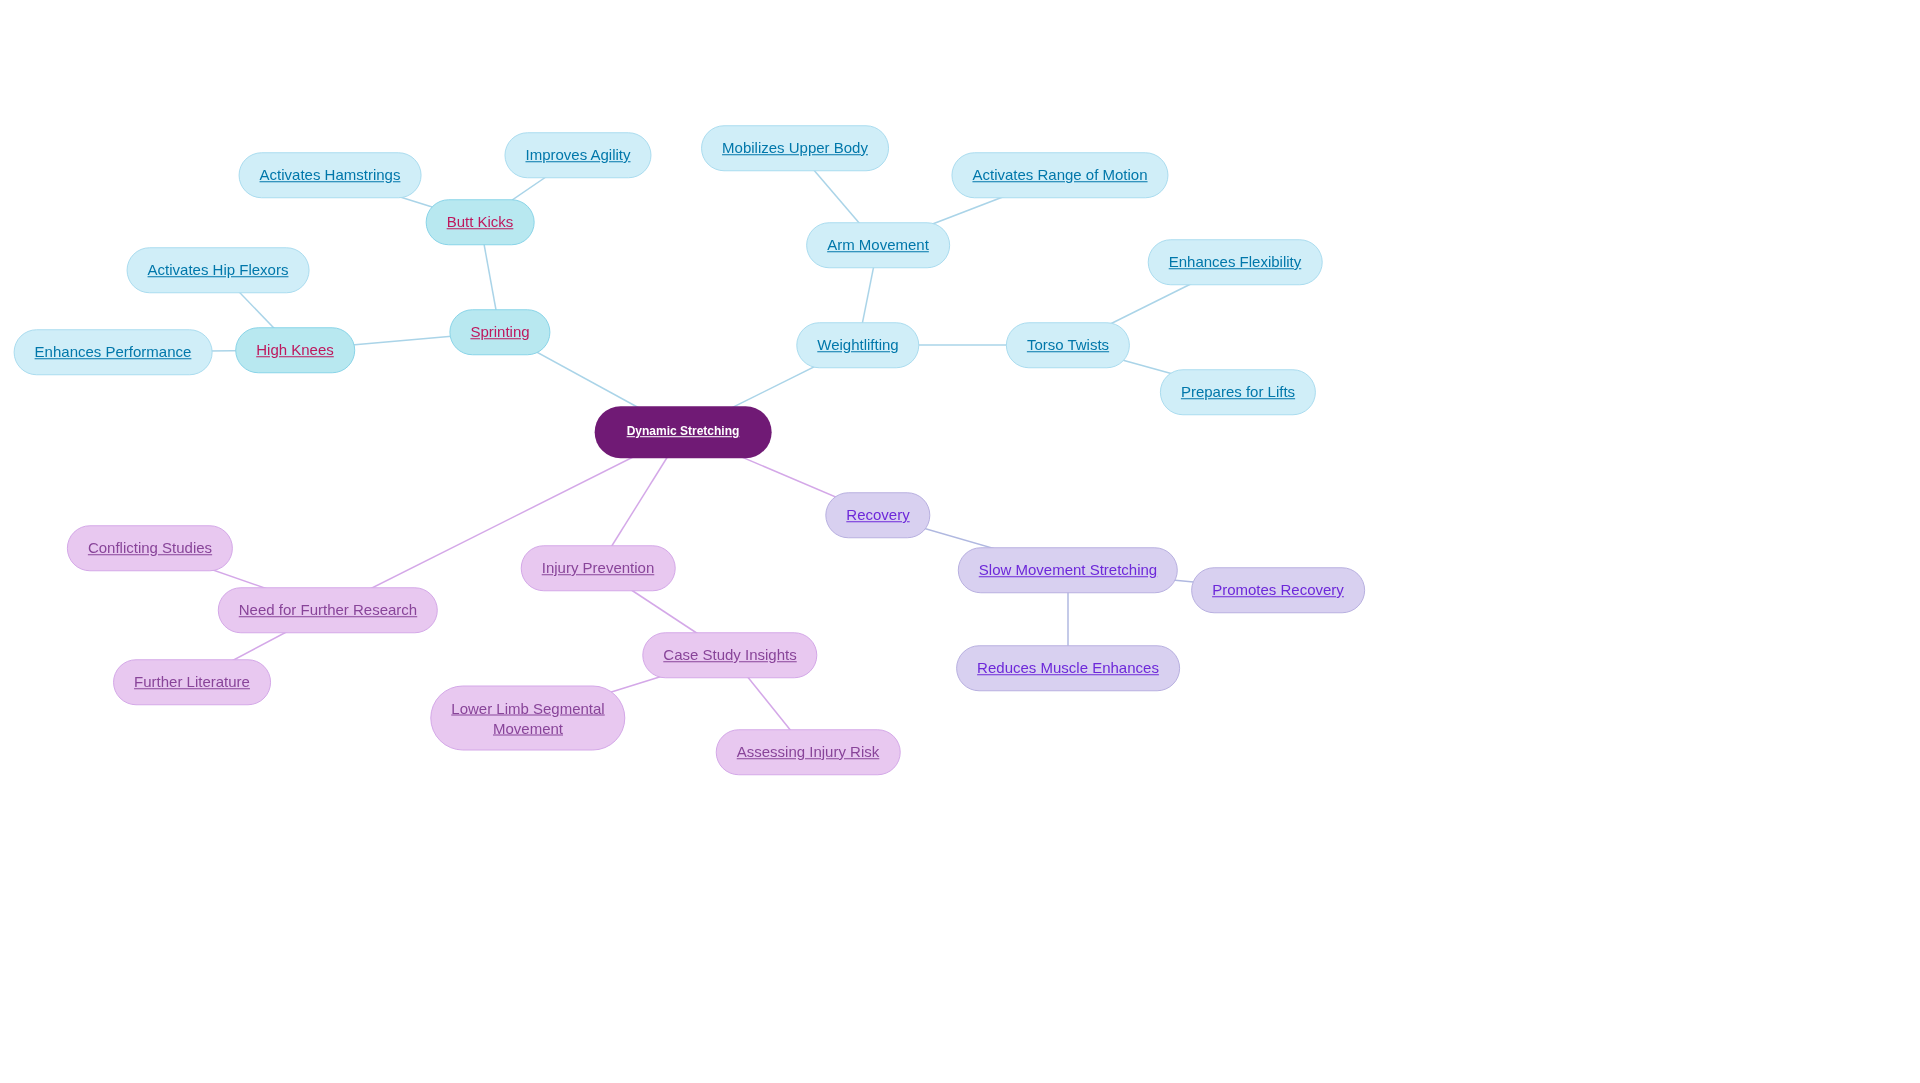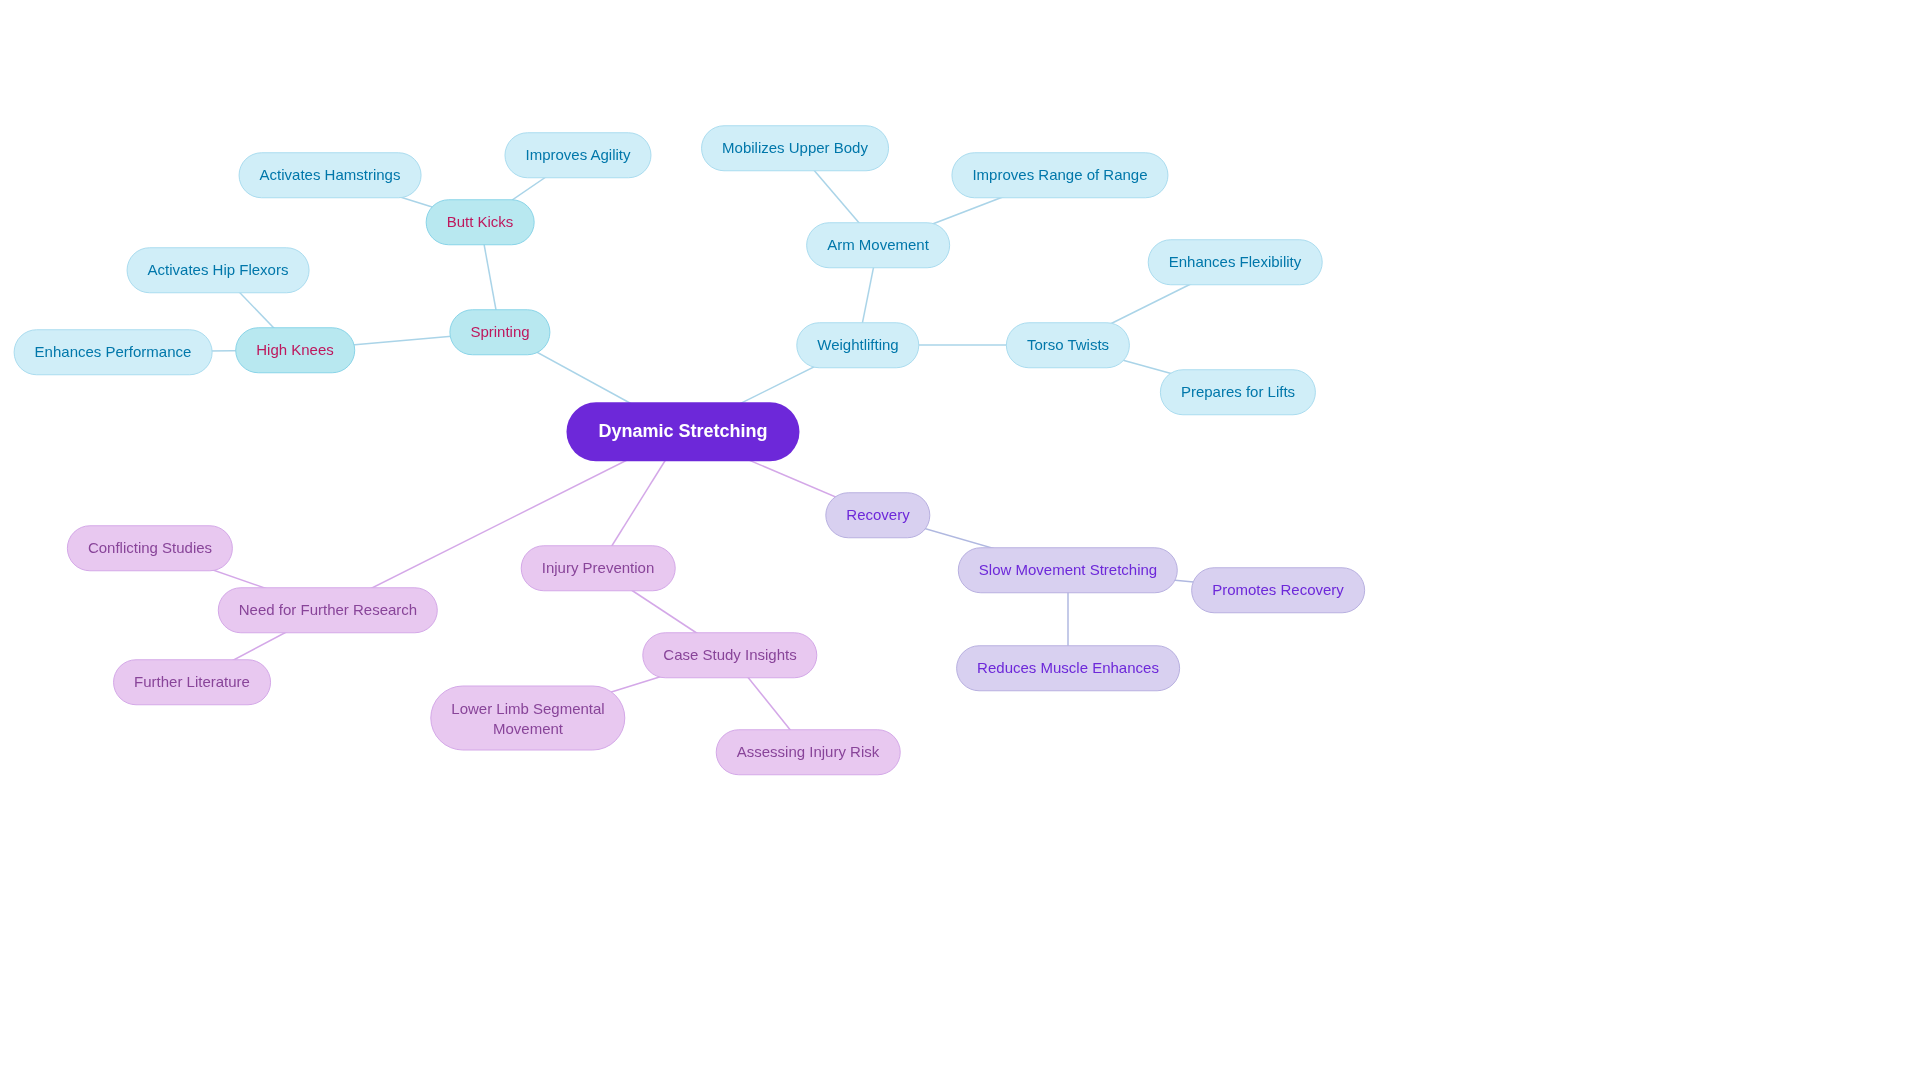--- a/index.html
+++ b/index.html
@@ -30,25 +30,26 @@
       display: flex;
       align-items: center;
       justify-content: center;
       text-align: center;
       cursor: pointer;
       padding: 12px 20px;
       font-size: 15px;
       font-weight: 500;
       line-height: 1.3;
       white-space: pre-wrap;
+      text-decoration: underline;
     }
     .node-center {
-      background: #6d28d9;
+      background: #701a75;
       color: #ffffff;
-      font-size: 18px;
+      font-size: 12px;
       font-weight: 600;
       padding: 18px 32px;
     }
     .node-blue {
       background: #b8e8f0;
       color: #be185d;
       border: 1.5px solid #89d4e8;
     }
     .node-blue-light {
       background: #d0eef8;
@@ -103,21 +104,21 @@
       <div class="node node-blue" style="left: 480px; top: 222px;">Butt Kicks</div>
       <div class="node node-blue" style="left: 295px; top: 350px;">High Knees</div>
       <div class="node node-blue-light" style="left: 578px; top: 155px;">Improves Agility</div>
       <div class="node node-blue-light" style="left: 330px; top: 175px;">Activates Hamstrings</div>
       <div class="node node-blue-light" style="left: 218px; top: 270px;">Activates Hip Flexors</div>
       <div class="node node-blue-light" style="left: 113px; top: 352px;">Enhances Performance</div>
       <div class="node node-blue-light" style="left: 858px; top: 345px;">Weightlifting</div>
       <div class="node node-blue-light" style="left: 878px; top: 245px;">Arm Movement</div>
       <div class="node node-blue-light" style="left: 1068px; top: 345px;">Torso Twists</div>
       <div class="node node-blue-light" style="left: 795px; top: 148px;">Mobilizes Upper Body</div>
-      <div class="node node-blue-light" style="left: 1060px; top: 175px;">Improves Range of Range</div>
+      <div class="node node-blue-light" style="left: 1060px; top: 175px;">Activates Range of Motion</div>
       <div class="node node-blue-light" style="left: 1235px; top: 262px;">Enhances Flexibility</div>
       <div class="node node-blue-light" style="left: 1238px; top: 392px;">Prepares for Lifts</div>
       <div class="node node-purple-light" style="left: 878px; top: 515px;">Recovery</div>
       <div class="node node-purple-light" style="left: 1068px; top: 570px;">Slow Movement Stretching</div>
       <div class="node node-purple-light" style="left: 1278px; top: 590px;">Promotes Recovery</div>
       <div class="node node-purple-light" style="left: 1068px; top: 668px;">Reduces Muscle Enhances</div>
       <div class="node node-purple" style="left: 598px; top: 568px;">Injury Prevention</div>
       <div class="node node-purple" style="left: 730px; top: 655px;">Case Study Insights</div>
       <div class="node node-purple" style="left: 528px; top: 718px;">Lower Limb Segmental
 Movement</div>

